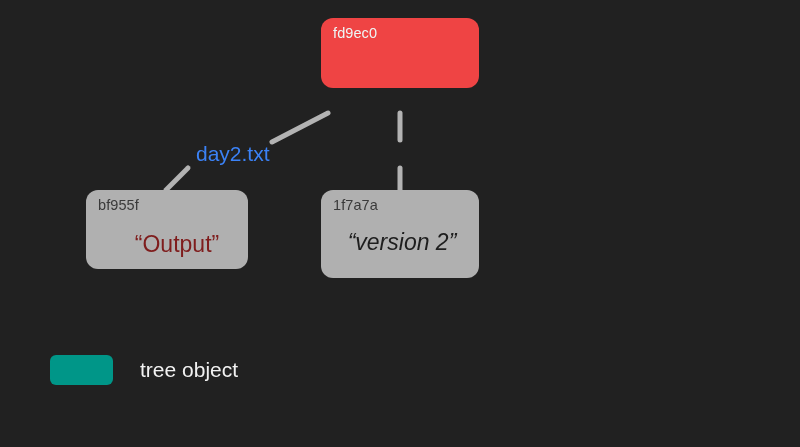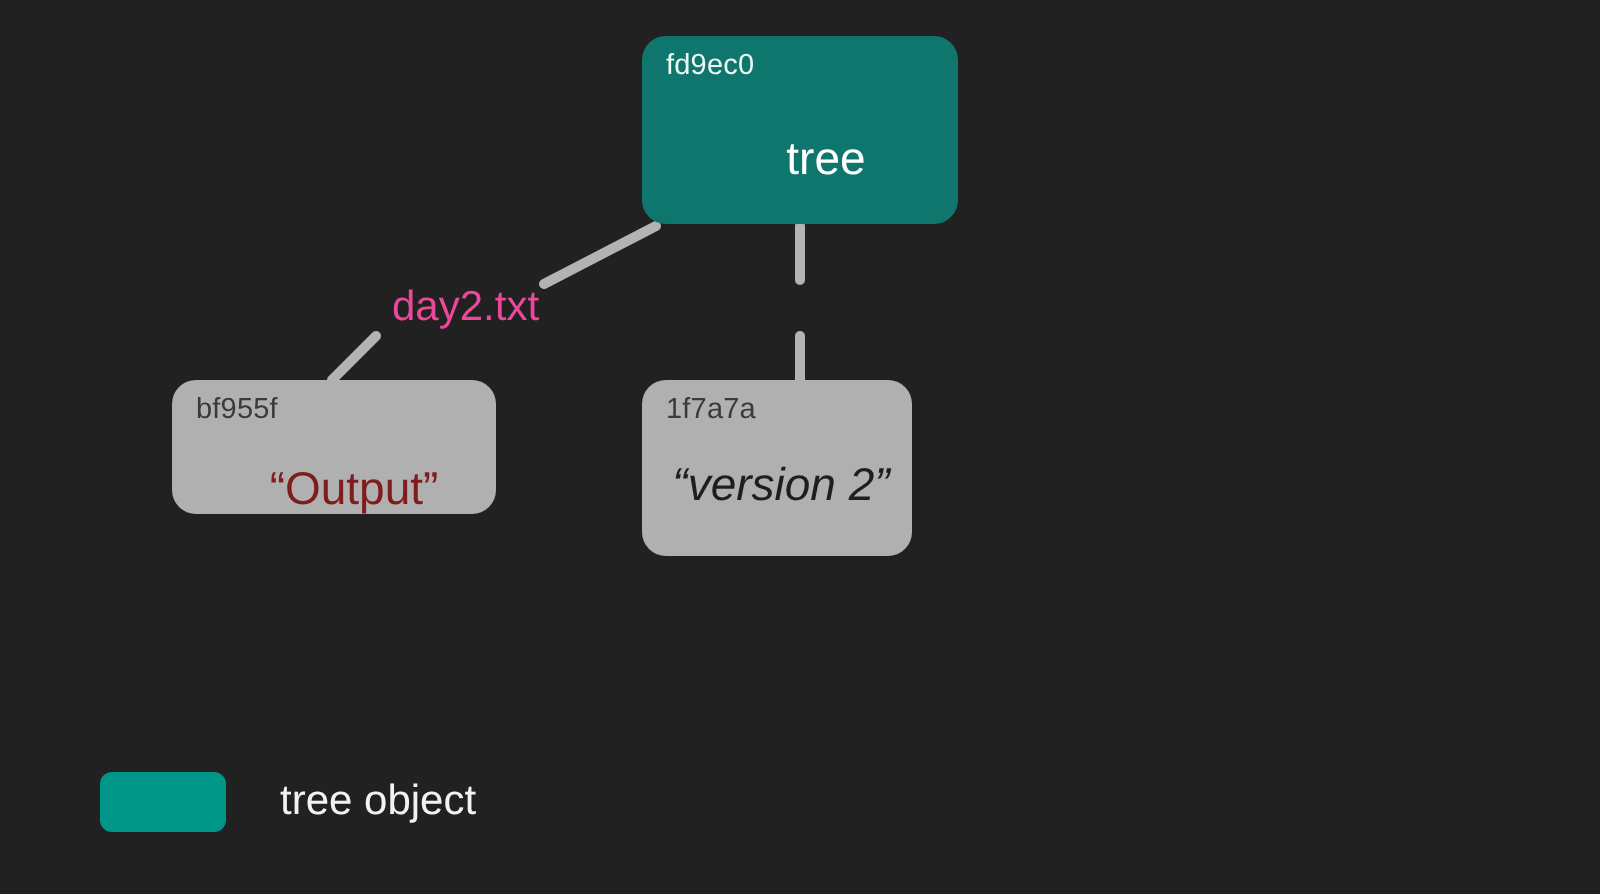--- a/index.html
+++ b/index.html
@@ -45,59 +45,59 @@
     left: 0;
     right: 0;
     text-align: center;
     font-size: 23px;
     line-height: 1.1;
   }
   #node-tree {
     left: 321px;
     top: 18px;
     width: 158px;
-    height: 94px;
-    background: #0f766e;
+    height: 70px;
+    background: #ef4444;
   }
   #node-tree .node-hash { color: #eef7f6; }
   #node-tree .node-label {
     color: #ffffff;
     top: 49px;
     padding-left: 26px;
   }
   #node-blob-output {
     left: 86px;
     top: 190px;
     width: 162px;
-    height: 67px;
+    height: 79px;
     background: #b0b0b0;
   }
   #node-blob-output .node-hash { color: #3a3a3a; }
   #node-blob-output .node-label {
     color: #7f1d1d;
     top: 42px;
     padding-left: 20px;
   }
   #node-blob-version {
     left: 321px;
     top: 190px;
-    width: 135px;
+    width: 158px;
     height: 88px;
     background: #b0b0b0;
   }
   #node-blob-version .node-hash { color: #3a3a3a; }
   #node-blob-version .node-label {
     color: #1e1e1e;
     top: 40px;
     padding-left: 4px;
     font-style: italic;
   }
   .edge-label {
     position: absolute;
-    color: #ec4899;
+    color: #3b82f6;
     font-size: 21px;
     line-height: 1.1;
     white-space: nowrap;
   }
   #edge-label-day2 {
     left: 196px;
     top: 142px;
   }
   #edge-label-day1 {
     left: 352px;
@@ -105,21 +105,20 @@
   }
   #legend {
     position: absolute;
     left: 50px;
     top: 355px;
     width: 320px;
   }
   .legend-row {
     position: relative;
     height: 40px;
-    margin-top: 31px;
   }
   .legend-swatch {
     position: absolute;
     left: 0;
     top: 0;
     width: 63px;
     height: 30px;
     border-radius: 6px;
   }
   .legend-swatch.tree { background: #009688; }
@@ -143,21 +142,20 @@
 
     <line x1="328" y1="113" x2="272" y2="142" stroke="#b3b3b3" stroke-width="5" stroke-linecap="round"></line>
     <line x1="188" y1="168" x2="166" y2="190" stroke="#b3b3b3" stroke-width="5" stroke-linecap="round"></line>
 
     <line x1="400" y1="113" x2="400" y2="140" stroke="#b3b3b3" stroke-width="5" stroke-linecap="round"></line>
     <line x1="400" y1="168" x2="400" y2="190" stroke="#b3b3b3" stroke-width="5" stroke-linecap="round"></line>
   </svg>
 
   <div class="node" id="node-tree">
     <span class="node-hash">fd9ec0</span>
-    <span class="node-label">tree</span>
   </div>
 
   <div class="node" id="node-blob-output">
     <span class="node-hash">bf955f</span>
     <span class="node-label">“Output”</span>
   </div>
 
   <div class="node" id="node-blob-version">
     <span class="node-hash">1f7a7a</span>
     <span class="node-label">“version 2”</span>

